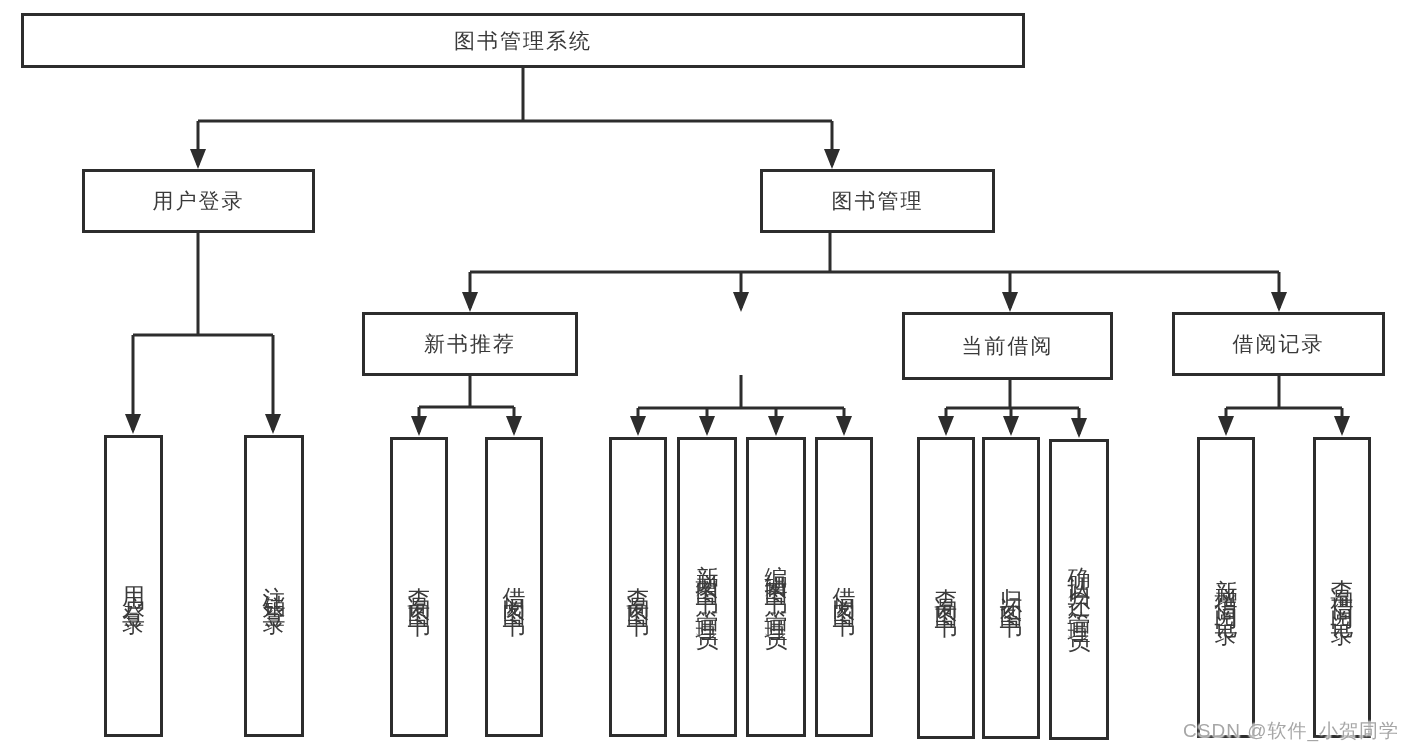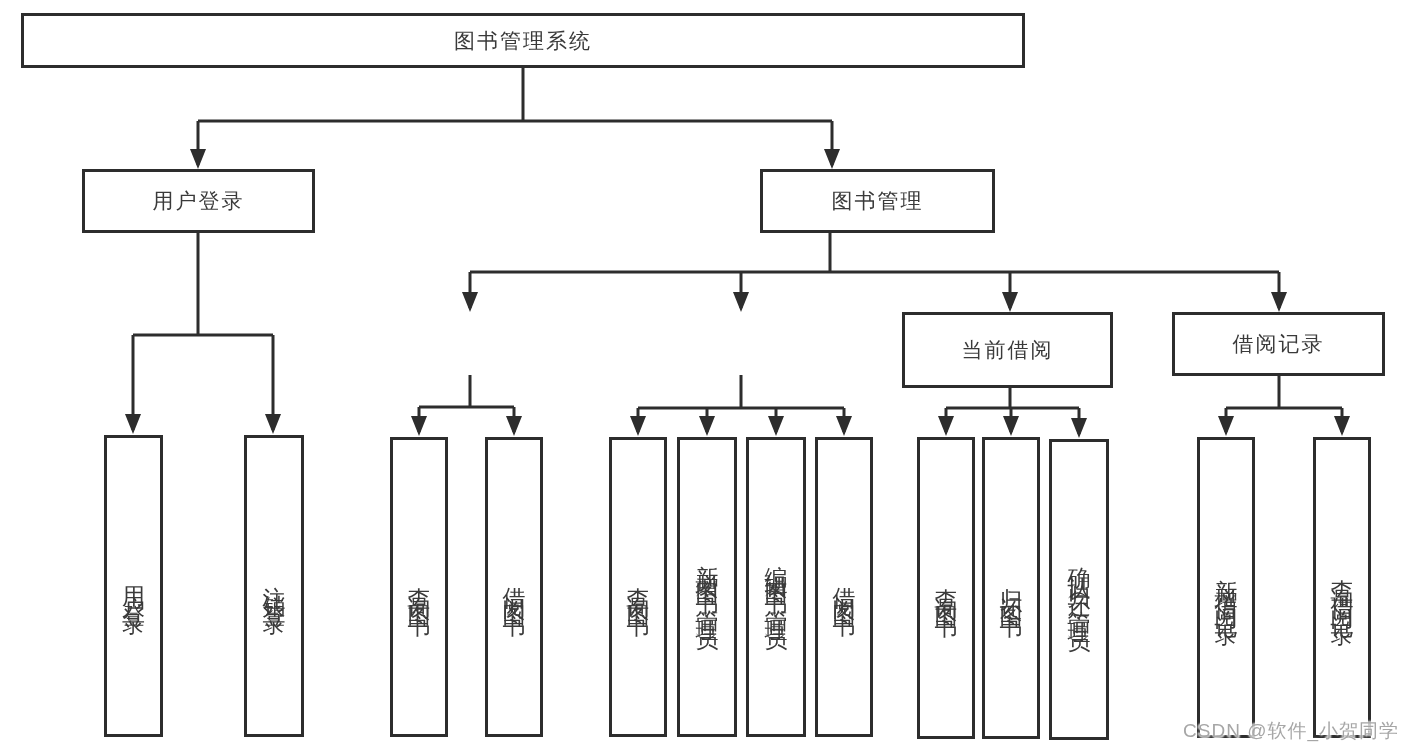--- a/index.html
+++ b/index.html
@@ -122,21 +122,24 @@
     <span>图书管理系统</span>
   </div>
 
   <div class="hnode" style="left:82px; top:169px; width:233px; height:64px;">
     <span>用户登录</span>
   </div>
   <div class="hnode" style="left:712px; top:169px; width:235px; height:64px;margin-left:48px;">
     <span>图书管理</span>
   </div>
 
-  <div class="hnode" style="left:902px; top:312px; width:211px; height:76px;">
+  <div class="hnode" style="left:362px; top:312px; width:216px; height:64px;">
+    <span>新书推荐</span>
+  </div>
+  <div class="hnode" style="left:902px; top:312px; width:211px; height:68px;">
     <span>当前借阅</span>
   </div>
   <div class="hnode" style="left:1172px; top:312px; width:213px; height:64px;">
     <span>借阅记录</span>
   </div>
 
   <div class="vnode" style="left:104px; top:435px; width:59px; height:302px;">
     <span class="vlabel">用户登录</span>
   </div>
   <div class="vnode" style="left:244px; top:435px; width:60px; height:302px;">

